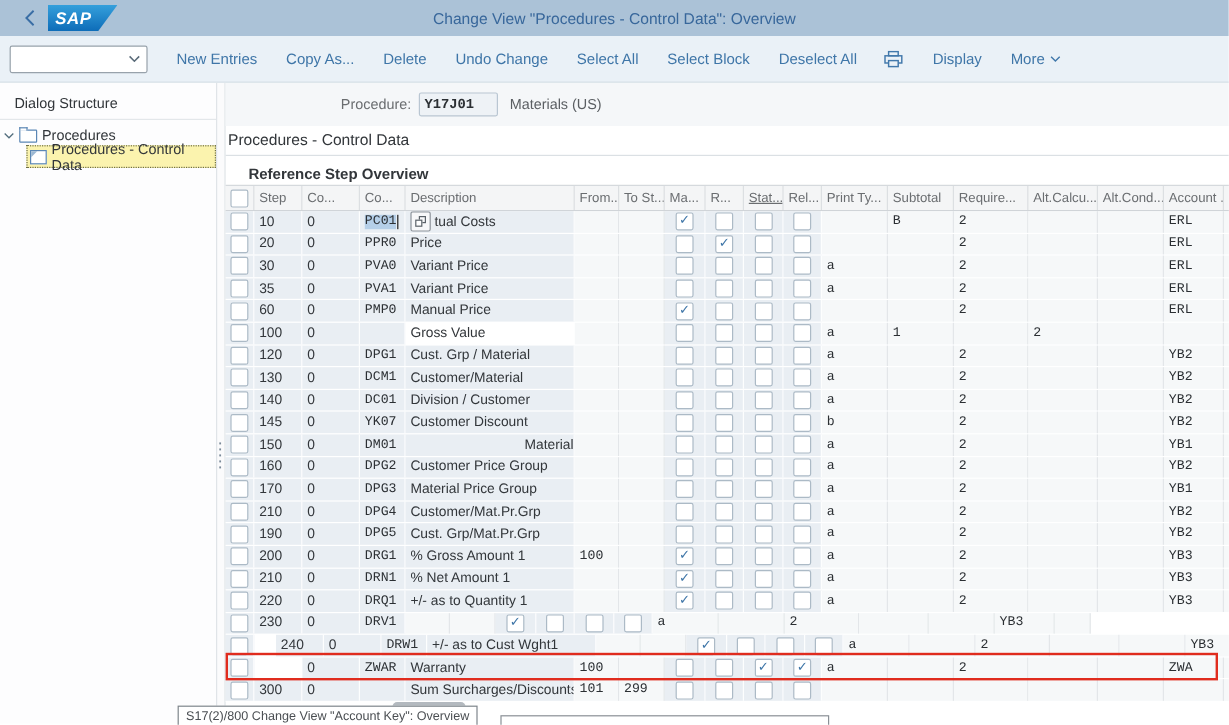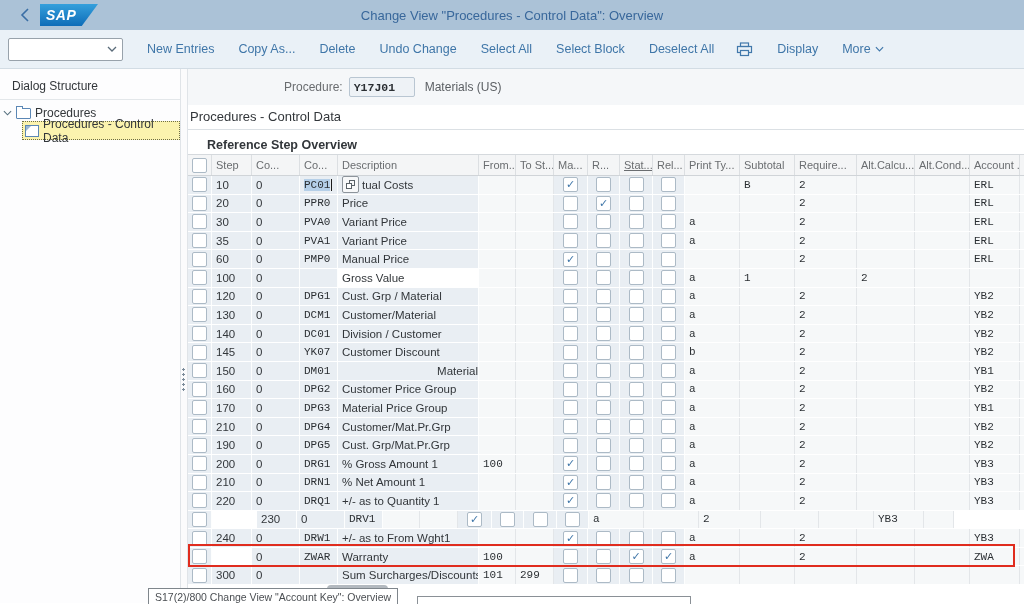--- a/index.html
+++ b/index.html
@@ -773,21 +773,21 @@
             <div class="cell l code" style="width: 62px;">2</div>
             <div class="cell l code" style="width: 58px;"></div>
             <div class="cell l code" style="width: 55px;"></div>
             <div class="cell l code" style="width: 50px;">YB3</div>
             <div class="cell l" style="width: 30px;"></div>
           </div>
           <div class="trow">
             <div class="cell g cbc" style="width: 24px;">
               <span class="cb"></span>
             </div>
-            <div class="cell g txt" style="width: 40px; margin-left: 45px;">230</div>
+            <div class="cell g txt" style="width: 40px;">230</div>
             <div class="cell g txt" style="width: 48px;">0</div>
             <div class="cell g code" style="width: 38px;">DRV1</div>
             <div class="cell l code" style="width: 37px;"></div>
             <div class="cell l code" style="width: 38px;"></div>
             <div class="cell g cbc" style="width: 34px;">
               <span class="cb">✓</span>
             </div>
             <div class="cell g cbc" style="width: 32px;">
               <span class="cb"></span>
             </div>
@@ -802,25 +802,25 @@
             <div class="cell l code" style="width: 62px;">2</div>
             <div class="cell l code" style="width: 58px;"></div>
             <div class="cell l code" style="width: 55px;"></div>
             <div class="cell l code" style="width: 50px;">YB3</div>
             <div class="cell l" style="width: 30px;"></div>
           </div>
           <div class="trow">
             <div class="cell g cbc" style="width: 24px;">
               <span class="cb"></span>
             </div>
-            <div class="cell g txt" style="width: 40px;">240</div>
+            <div class="cell g txt" style="width: 40px; margin-left: 18px;">240</div>
             <div class="cell g txt" style="width: 48px;">0</div>
             <div class="cell g code" style="width: 38px;">DRW1</div>
             <div class="cell g" style="width: 141px;">
-              <span class="txt">+/- as to From Wght1</span>
+              <span class="txt">+/- as to Cust Wght1</span>
             </div>
             <div class="cell l code" style="width: 37px;"></div>
             <div class="cell l code" style="width: 38px;"></div>
             <div class="cell g cbc" style="width: 34px;">
               <span class="cb">✓</span>
             </div>
             <div class="cell g cbc" style="width: 32px;">
               <span class="cb"></span>
             </div>
             <div class="cell g cbc" style="width: 33px;">

